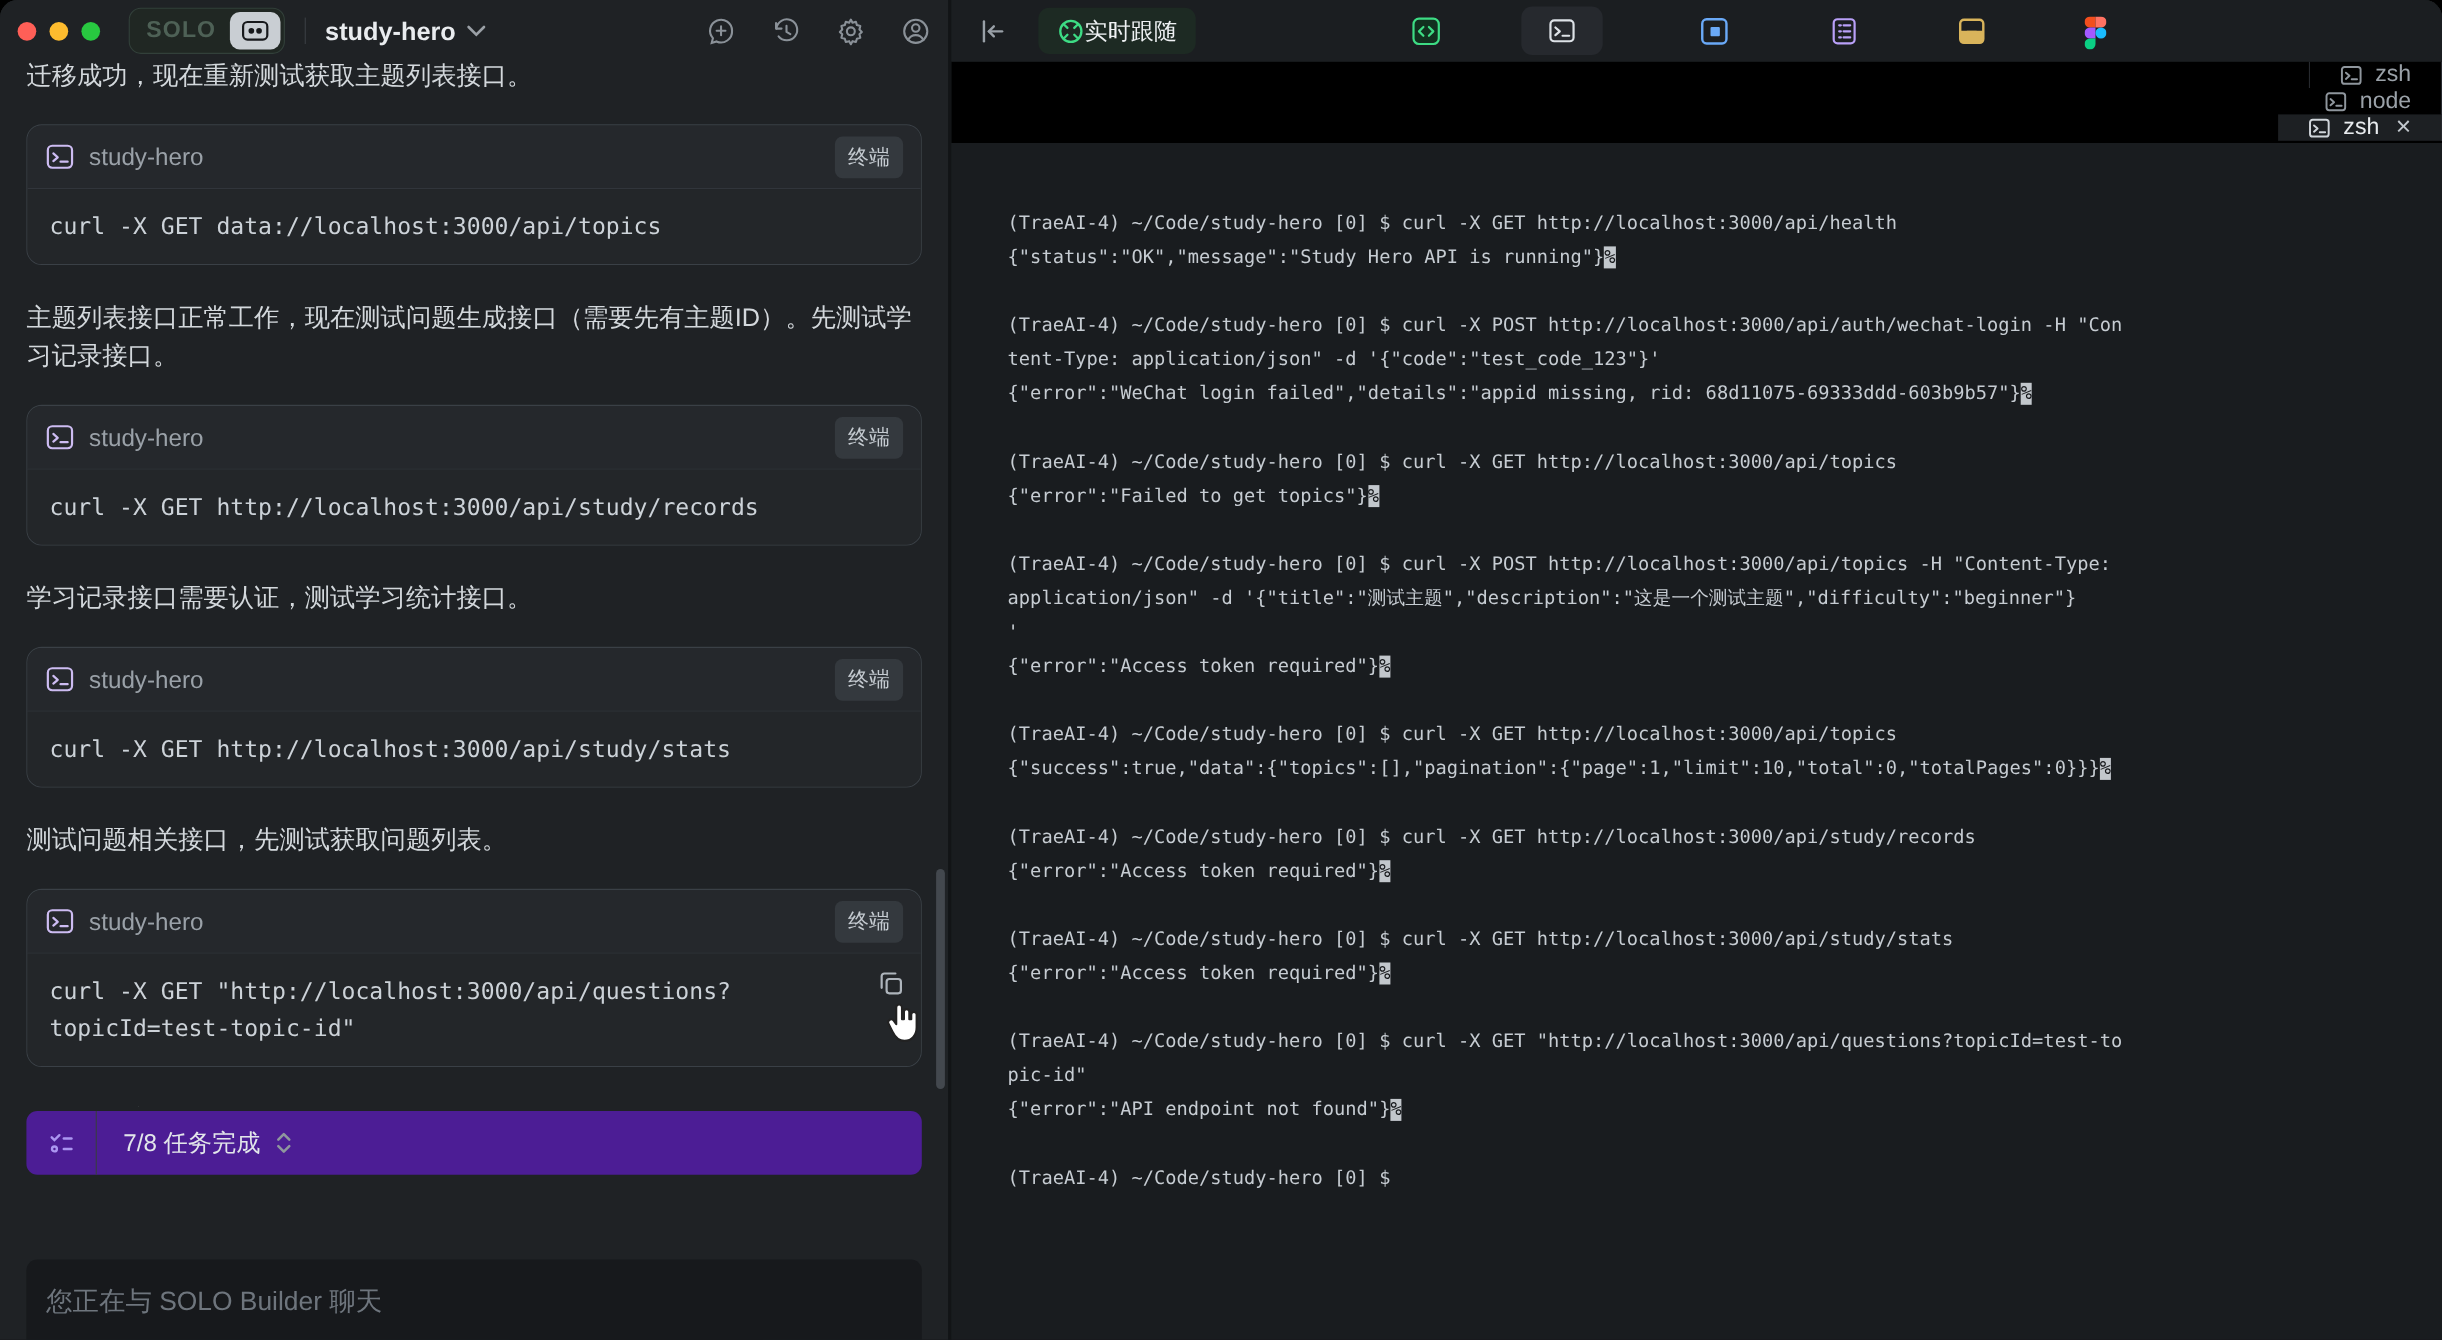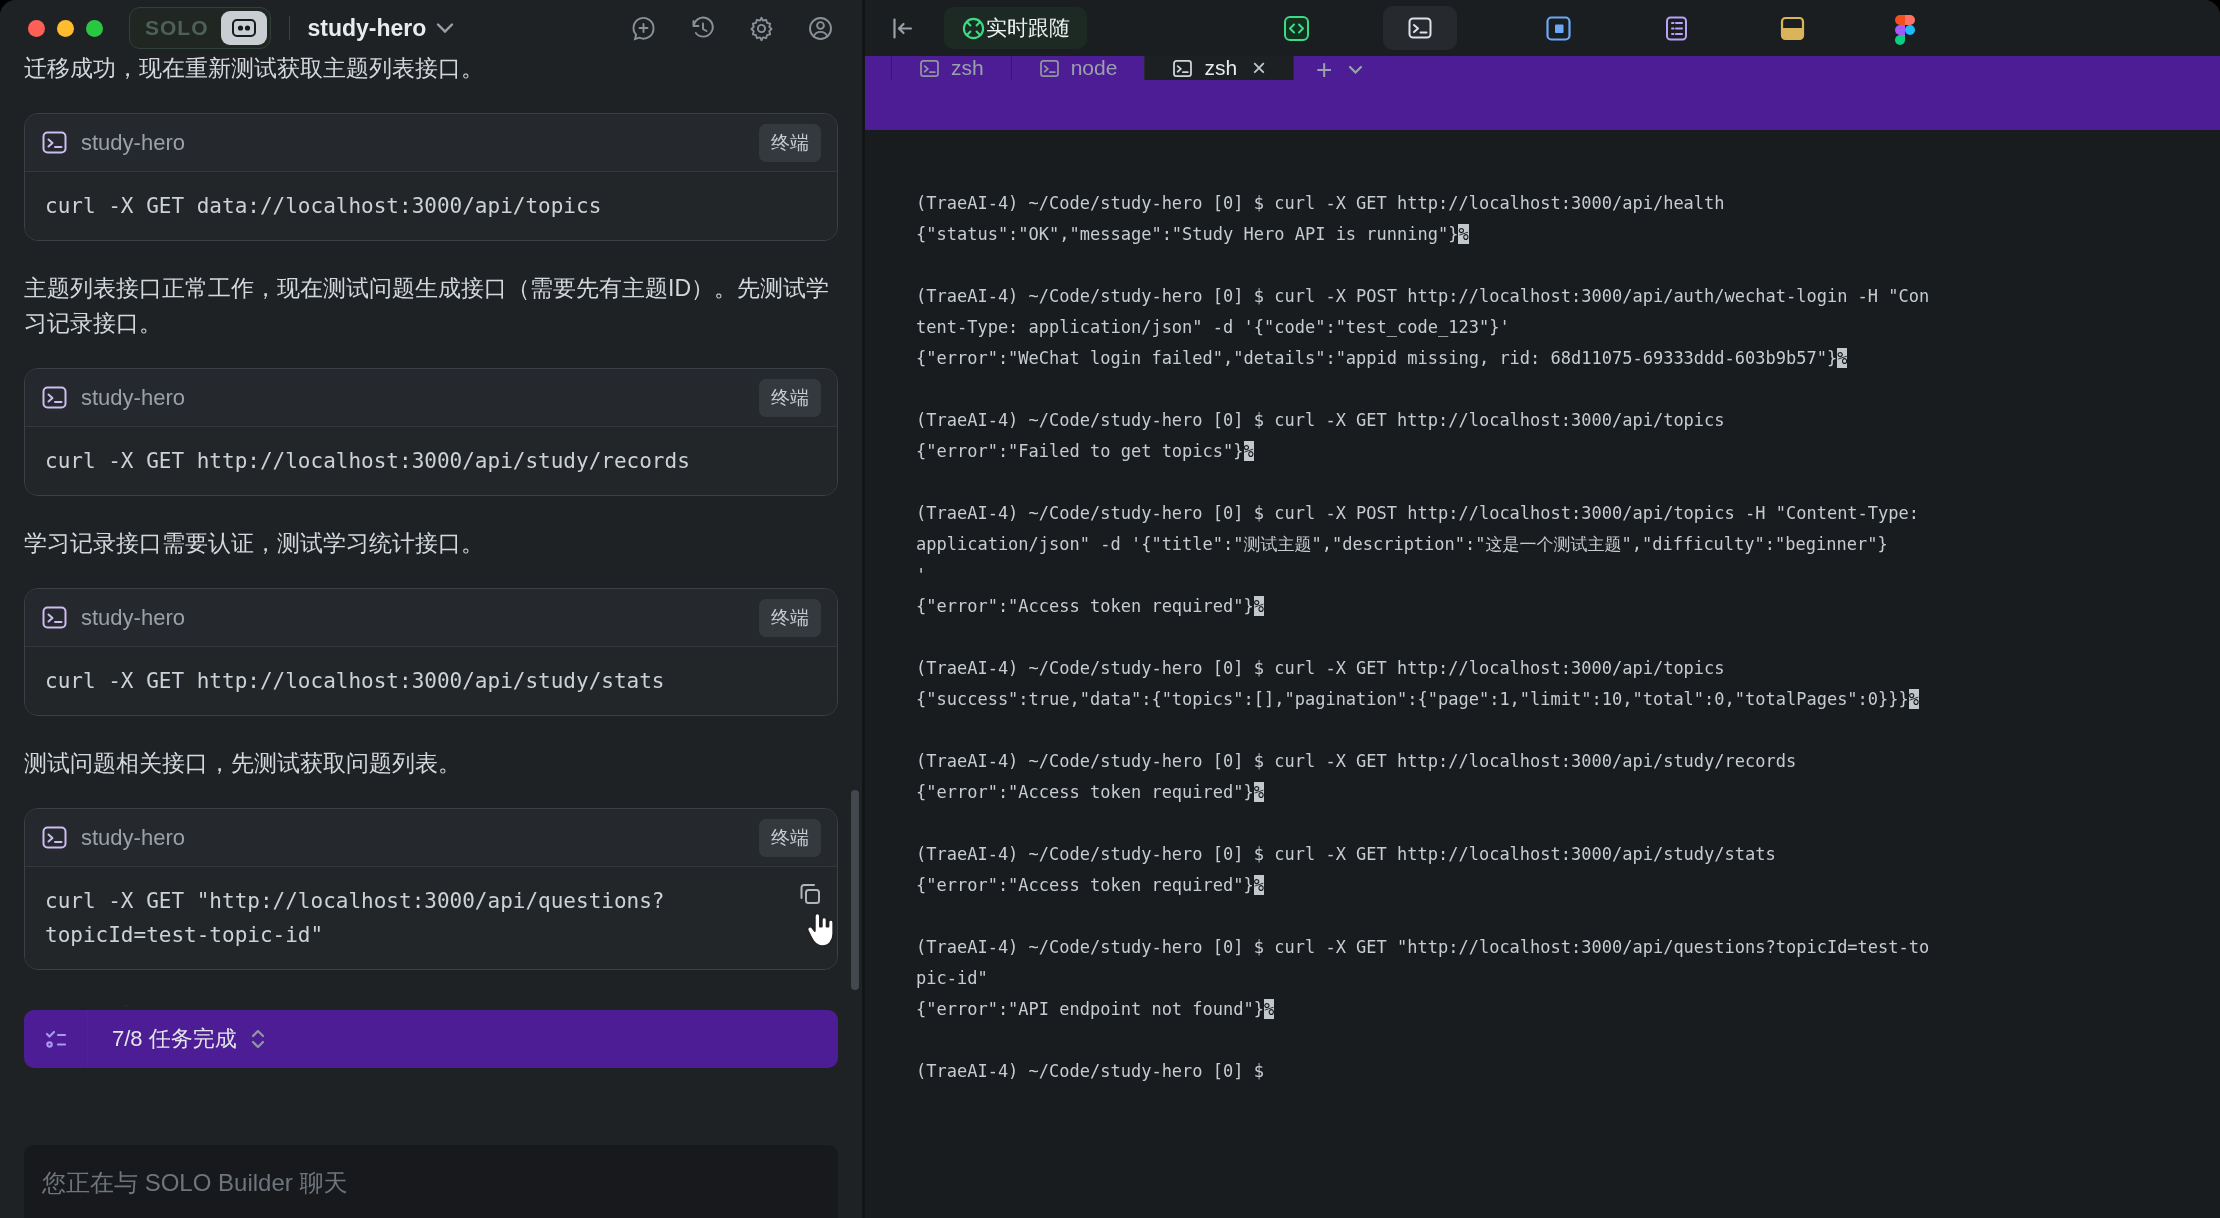--- a/index.html
+++ b/index.html
@@ -2,21 +2,21 @@
 <html><head>
 <meta charset="utf-8">
 <style>
   * { margin:0; padding:0; box-sizing:border-box; }
   html,body { width:2220px; height:1218px; background:#000; overflow:hidden;
               font-family:"Liberation Sans", sans-serif; }
   .window { position:absolute; inset:0; border-radius:16px 16px 0 0; overflow:hidden; background:#1f2225; }
 
   
   .left-panel { position:absolute; left:0; top:0; width:862px; height:100%; background:#1f2225; }
-  .lp-header { position:absolute; top:0; left:0; right:0; height:56px; display:flex; align-items:center; padding:0 28px; }
+  .lp-header { position:absolute; top:0; left:0; right:0; height:56px; display:flex; align-items:center; padding:0 16px; }
   .traffic { display:flex; gap:12px; }
   .light { width:17px; height:17px; border-radius:50%; }
   .solo-toggle { margin-left:26px; height:42px; border-radius:11px; background:#202723; border:1px solid #32403a;
                  display:flex; align-items:center; padding-left:15px; }
   .solo-label { color:#4e6156; font-weight:700; font-size:21px; letter-spacing:1px; }
   .solo-knob { width:46px; height:34px; margin:3px 3px 3px 12px; border-radius:9px; background:#c9ced3;
                display:flex; align-items:center; justify-content:center; }
   .hdr-divider { width:1px; height:24px; background:#3a3f44; margin:0 18px; }
   .project-name { font-size:23px; font-weight:700; color:#e9ecef; }
   .chev { margin-left:10px; }
@@ -61,21 +61,21 @@
   .right-panel { position:absolute; left:862px; top:0; right:0; height:100%; background:#191c1f; border-left:3px solid #121416; }
   .rp-toolbar { position:relative; height:56px; background:#1b1e21; display:flex; align-items:center; padding-left:24px; }
   .collapse-icon { width:27px; height:27px; color:#99a0a7; }
   .follow-btn { margin-left:28px; height:42px; border-radius:10px; background:#1d2a23; display:flex;
                 align-items:center; padding:0 17px; cursor:pointer; }
   .follow-label { color:#eef1f3; font-size:21px; }
   .tb-icon { position:absolute; top:15px; width:27px; height:27px; cursor:pointer; }
   .tb-pill { position:absolute; left:518px; top:6px; width:74px; height:44px; background:#26292e; border-radius:10px;
              display:flex; align-items:center; justify-content:center; cursor:pointer; }
 
-  .tabbar { height:74px; background:#4c1d95; display:flex; align-items:flex-start; padding-left:26px; }
+  .tabbar { height:74px; background:#000000; display:flex; align-items:flex-end; padding-left:26px;flex-direction:column; }
   .tab { display:flex; align-items:center; gap:11px; padding:0 27px; font-size:21px; color:#9aa1a8;
          border-right:1px solid #26292e; cursor:pointer; }
   .tab:first-of-type { border-left:1px solid #26292e; }
   .tab.active { background:#1d2023; color:#e8ebee; }
   .tab-close { margin-left:4px; font-size:24px; color:#c2c8ce; line-height:1; }
   .tab-new { display:flex; align-items:center; gap:16px; padding:0 22px; color:#9aa1a8; }
   .plus-glyph { font-size:28px; line-height:1; }
 
   .terminal { position:absolute; top:130px; left:0; right:0; bottom:0; background:#191c1f;
               padding:58px 0 0 51px; font-family:"DejaVu Sans Mono", monospace; font-size:17px;

